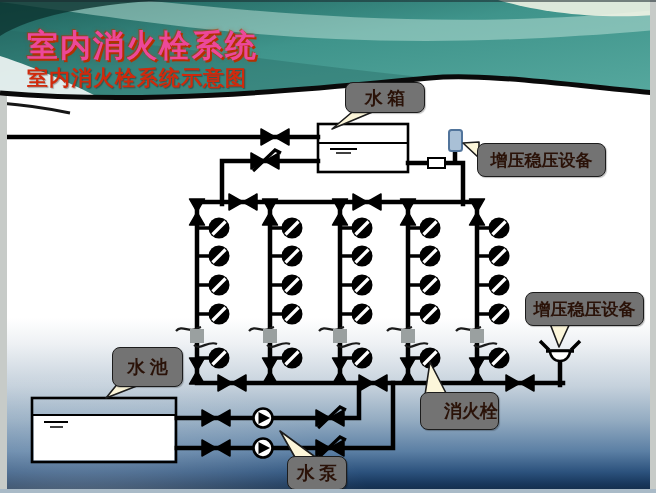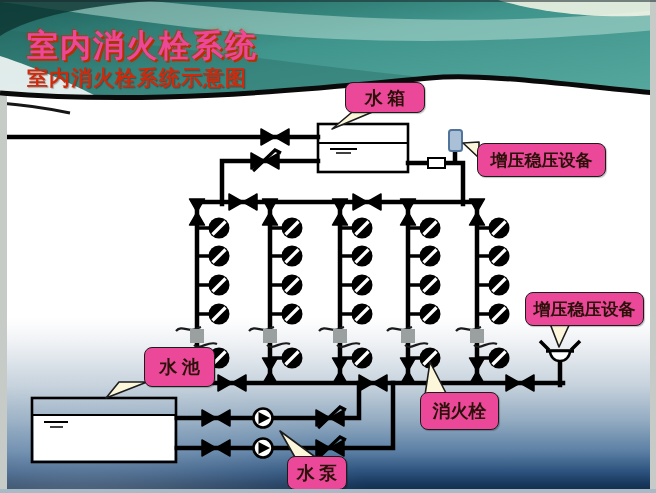--- a/index.html
+++ b/index.html
@@ -35,29 +35,29 @@
   .edge-left{left:0;top:96px;width:7px;height:393px;}
   .edge-right{right:0;top:0;width:6px;height:489px;}
   .edge-bottom{left:0;top:489px;width:656px;height:4px;background:#a9bac7;}
   .edge-top{left:0;top:0;width:656px;height:2px;background:rgba(25,40,45,.55);}
   
   .diagram{position:absolute;left:0;top:0;z-index:3;}
   .tails{position:absolute;left:0;top:0;z-index:5;pointer-events:none;}
   
   .callout{
     position:absolute;z-index:6;display:flex;align-items:center;justify-content:center;
-    background:#ec4899;border:1.6px solid #1c1c1c;border-radius:8px;
+    background:#737373;border:1.6px solid #1c1c1c;border-radius:8px;
     font-weight:bold;color:#2a1208;white-space:nowrap;
     box-shadow:1px 1px 1px rgba(0,0,0,.25);
   }
   .co-tank    {left:345px;top:82px; width:78px; height:29px;font-size:18px;}
   .co-press   {left:477px;top:135px;width:127px;height:32px;font-size:17px;margin-top:8px;}
   .co-adapter {left:525px;top:292px;width:117px;height:32px;font-size:17px;}
-  .co-pool    {left:112px;top:347px;width:69px; height:38px;font-size:18px;margin-left:32px;}
-  .co-hydrant {left:420px;top:392px;width:77px; height:36px;font-size:18px;}
+  .co-pool    {left:112px;top:347px;width:69px; height:38px;font-size:18px;}
+  .co-hydrant {left:420px;top:392px;width:77px; height:36px;font-size:18px;justify-content:flex-end;}
   .co-pump    {left:287px;top:456px;width:58px; height:32px;font-size:18px;text-align:center;}
 </style>
 </head>
 <body>
 
 <div class="slide">
 
   <div class="bottom-grad"></div>
 
   <svg class="header-svg" width="656" height="118" viewBox="0 0 656 118">

